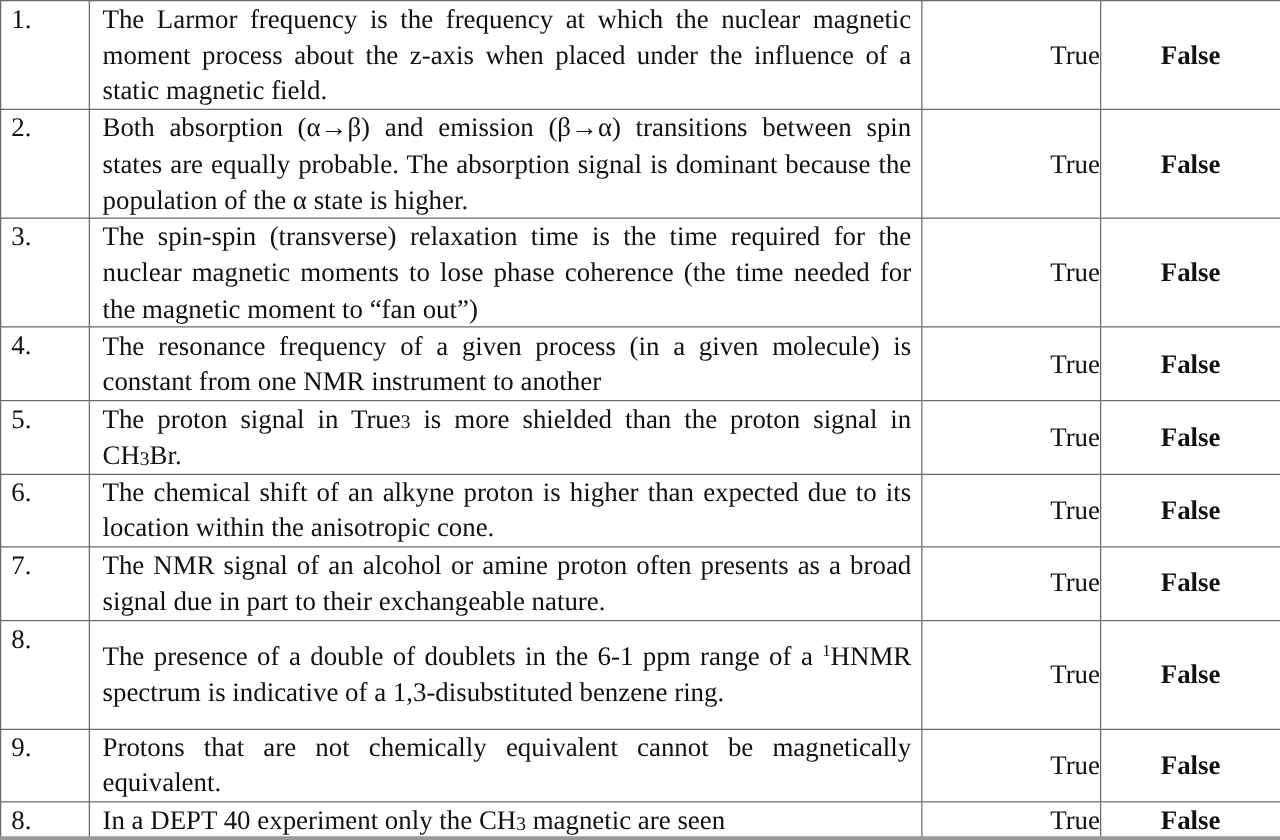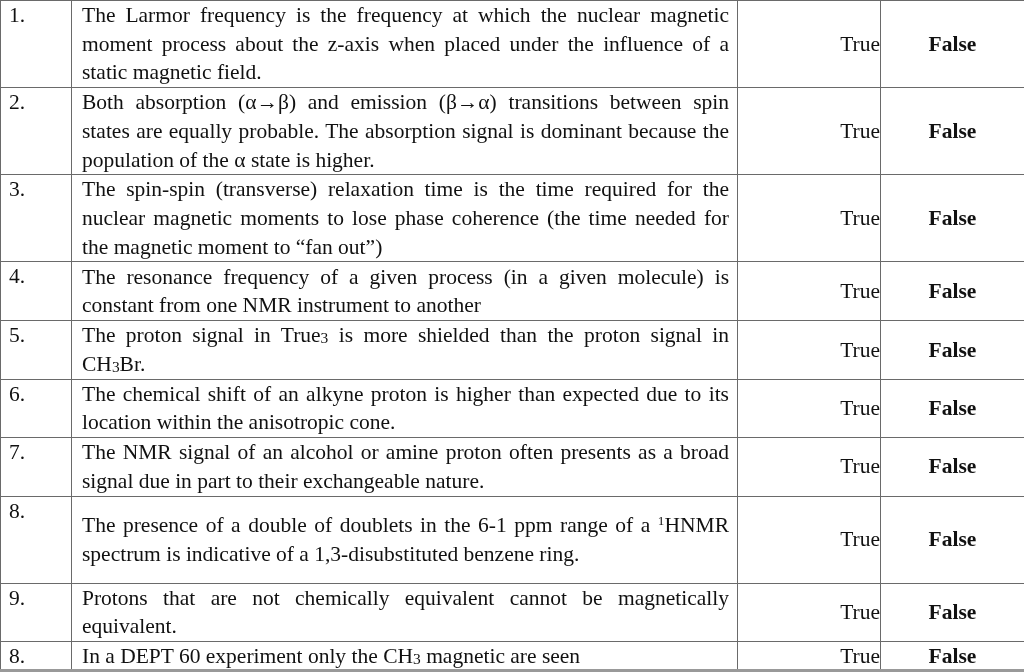--- a/index.html
+++ b/index.html
@@ -96,20 +96,20 @@
 
       <tr style="height:58px">
         <td class="num">9.</td>
         <td class="stmt"><span>Protons that are not chemically equivalent cannot be magnetically equivalent.</span></td>
         <td class="t">True</td>
         <td class="f">False</td>
       </tr>
 
       <tr style="height:29px">
         <td class="num">8.</td>
-        <td class="stmt"><span>In a DEPT 60 experiment only the CH</span><sub>3</sub><span> magnetic are seen</span></td>
+        <td class="stmt"><span>In a DEPT 40 experiment only the CH</span><sub>3</sub><span> magnetic are seen</span></td>
         <td class="t">True</td>
         <td class="f">False</td>
       </tr>
     </tbody>
   </table>
   <div class="bottom-rule"></div>
 </div>
 
 </body></html>

